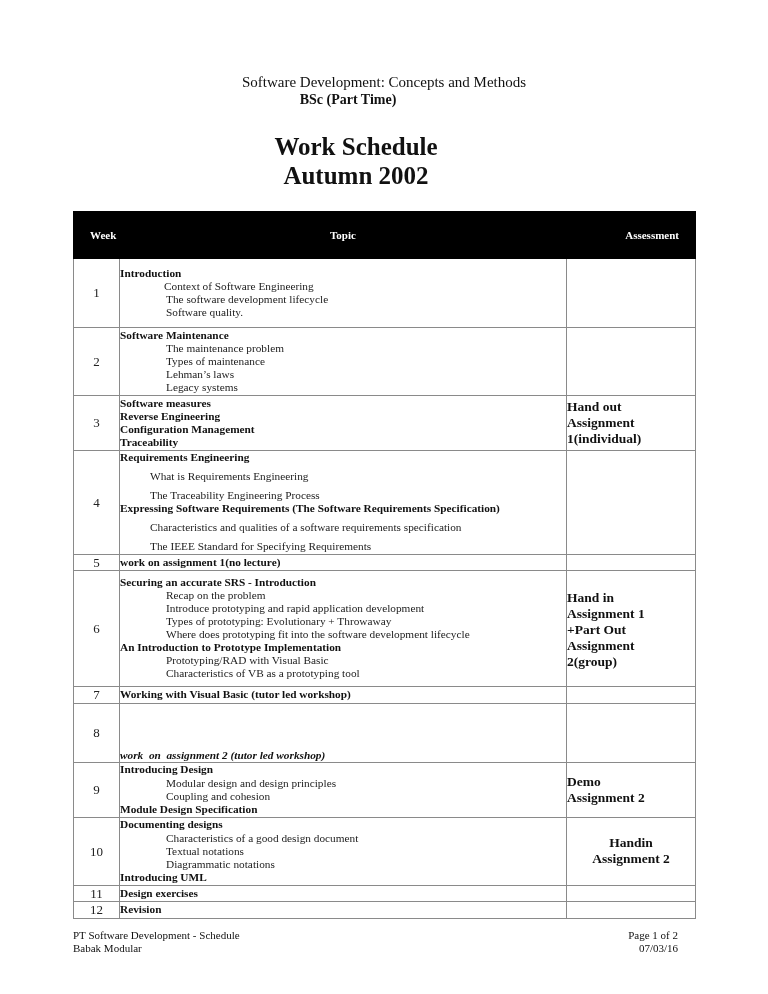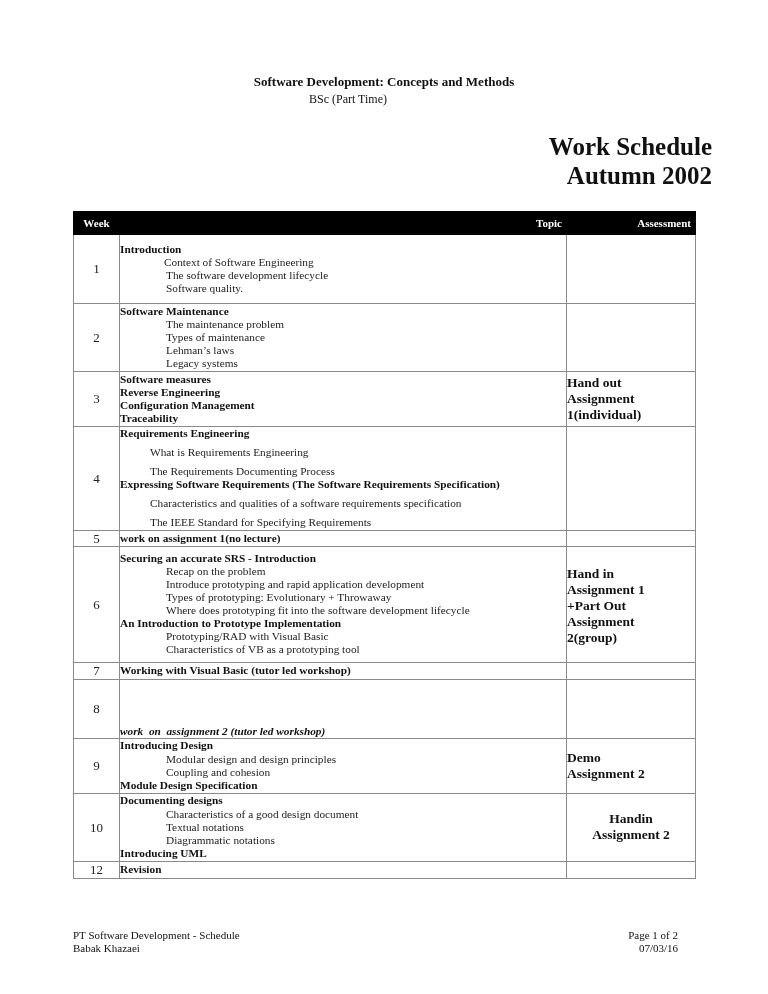--- a/index.html
+++ b/index.html
@@ -1,28 +1,28 @@
 <!DOCTYPE html>
 <html><head>
 <meta charset="utf-8">
 <style>
   html, body { margin: 0; padding: 0; background: #ffffff; }
   body { width: 768px; height: 994px; position: relative; overflow: hidden;
          font-family: "Liberation Serif", "DejaVu Serif", serif; color: #111; }
   .course-title { position: absolute; top: 74px; left: 0; width: 768px; text-align: center;
-         font-weight: bold; font-size: 13px; }
-  .course-sub { position: absolute; top: 92px; left: 0; width: 696px; text-align: center; font-size: 12px; }
-  .doc-title { position: absolute; top: 132px; left: 0; width: 712px; text-align: right;
+         font-weight: normal; font-size: 15px; }
+  .course-sub { position: absolute; top: 92px; left: 0; width: 696px; text-align: center; font-size: 14px; font-weight: bold; }
+  .doc-title { position: absolute; top: 132px; left: 0; width: 712px; text-align: center;
          font-weight: bold; font-size: 25px; line-height: 29px; }
   table.schedule { position: absolute; left: 73px; top: 211px; width: 622px;
          border-collapse: collapse; table-layout: fixed; font-size: 11.3px; line-height: 13.1px; }
   table.schedule th { background: #000; color: #fff; font-weight: bold; font-size: 11px;
-         height: 14px; padding: 4px; line-height: 14px; border: 1px solid #000; }
+         height: 14px; padding: 16px; line-height: 14px; border: 1px solid #000; }
   th.week-h { text-align: center; }
-  th.topic-h { text-align: right; padding-right: 170px; }
+  th.topic-h { text-align: center; padding-right: 170px; }
   th.assess-h { text-align: right; padding-right: 6px; }
   table.schedule td { border: 1px solid #8a8a8a; vertical-align: middle; padding: 0; }
   td.week { text-align: center; font-size: 13px; color: #222; }
   td.topic { padding: 1px 4px 1px 4px; }
   td.assess { padding: 2px 6px; font-weight: bold; font-size: 13.5px; line-height: 16px; vertical-align: top; margin-left: 36px; }
   td.assess.center { text-align: center; vertical-align: middle; }
   td.assess.mid { vertical-align: middle; }
   .line { display: block; white-space: nowrap; }
   .b { font-weight: bold; }
   .i { font-style: italic; margin-top: 45px; }
@@ -93,21 +93,21 @@
         <span class="line">Assignment</span>
         <span class="line">1(individual)</span>
       </td>
     </tr>
 
     <tr style="height:94px">
       <td class="week">4</td>
       <td class="topic">
         <span class="line b">Requirements Engineering</span>
         <span class="line ind2">What is Requirements Engineering</span>
-        <span class="line ind2">The Requirements Documenting Process</span>
+        <span class="line ind2">The Traceability Engineering Process</span>
         <span class="line b wrap">Expressing Software Requirements (The Software Requirements Specification)</span>
         <span class="line ind2">Characteristics and qualities of a software requirements specification</span>
         <span class="line ind2">The IEEE Standard for Specifying Requirements</span>
       </td>
       <td class="assess"></td>
     </tr>
 
     <tr style="height:16px">
       <td class="week">5</td>
       <td class="topic">
@@ -175,31 +175,38 @@
         <span class="line ind">Textual notations</span>
         <span class="line ind">Diagrammatic notations</span>
         <span class="line b">Introducing UML</span>
       </td>
       <td class="assess center">
         <span class="line">Handin</span>
         <span class="line">Assignment 2</span>
       </td>
     </tr>
 
+    <tr style="height:16px">
+      <td class="week">11</td>
+      <td class="topic">
+        <span class="line b">Design exercises</span>
+      </td>
+      <td class="assess"></td>
+    </tr>
 
     <tr style="height:17px">
       <td class="week">12</td>
       <td class="topic">
         <span class="line b">Revision</span>
       </td>
       <td class="assess"></td>
     </tr>
   </tbody>
 </table>
 
 <div class="footer-l">
   <span class="line">PT Software Development - Schedule</span>
-  <span class="line">Babak Khazaei</span>
+  <span class="line">Babak Modular</span>
 </div>
 <div class="footer-r">
   <span class="line">Page 1 of 2</span>
   <span class="line">07/03/16</span>
 </div>
 
 </body></html>

